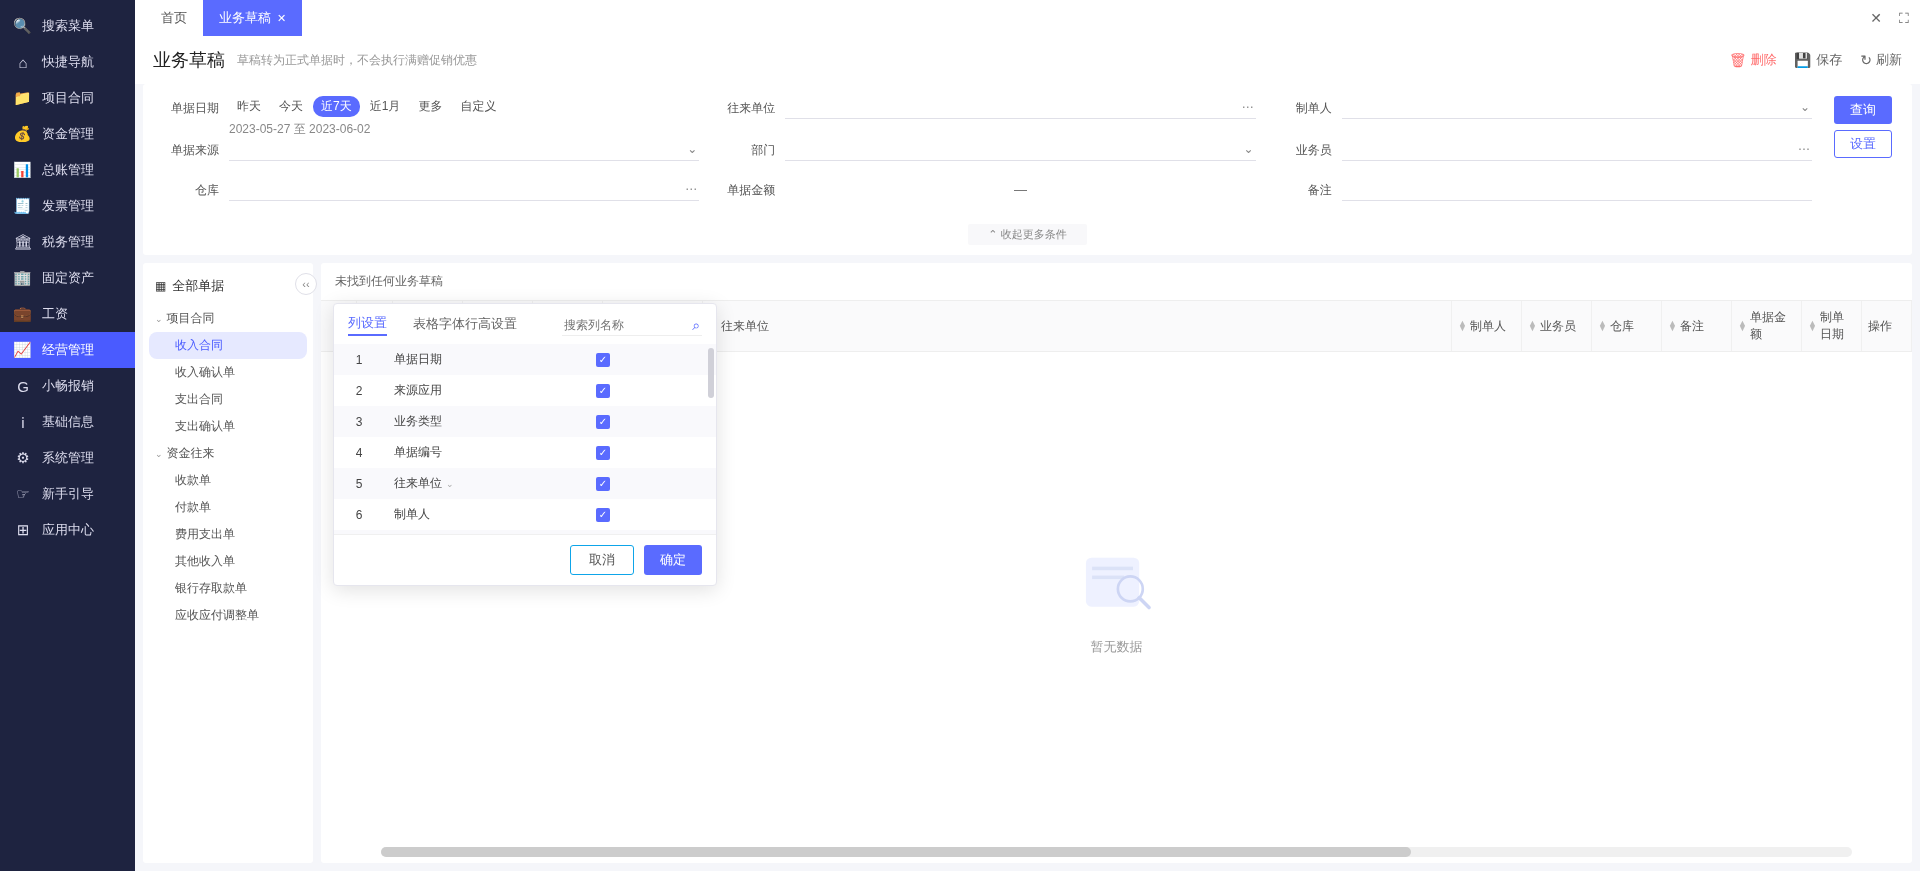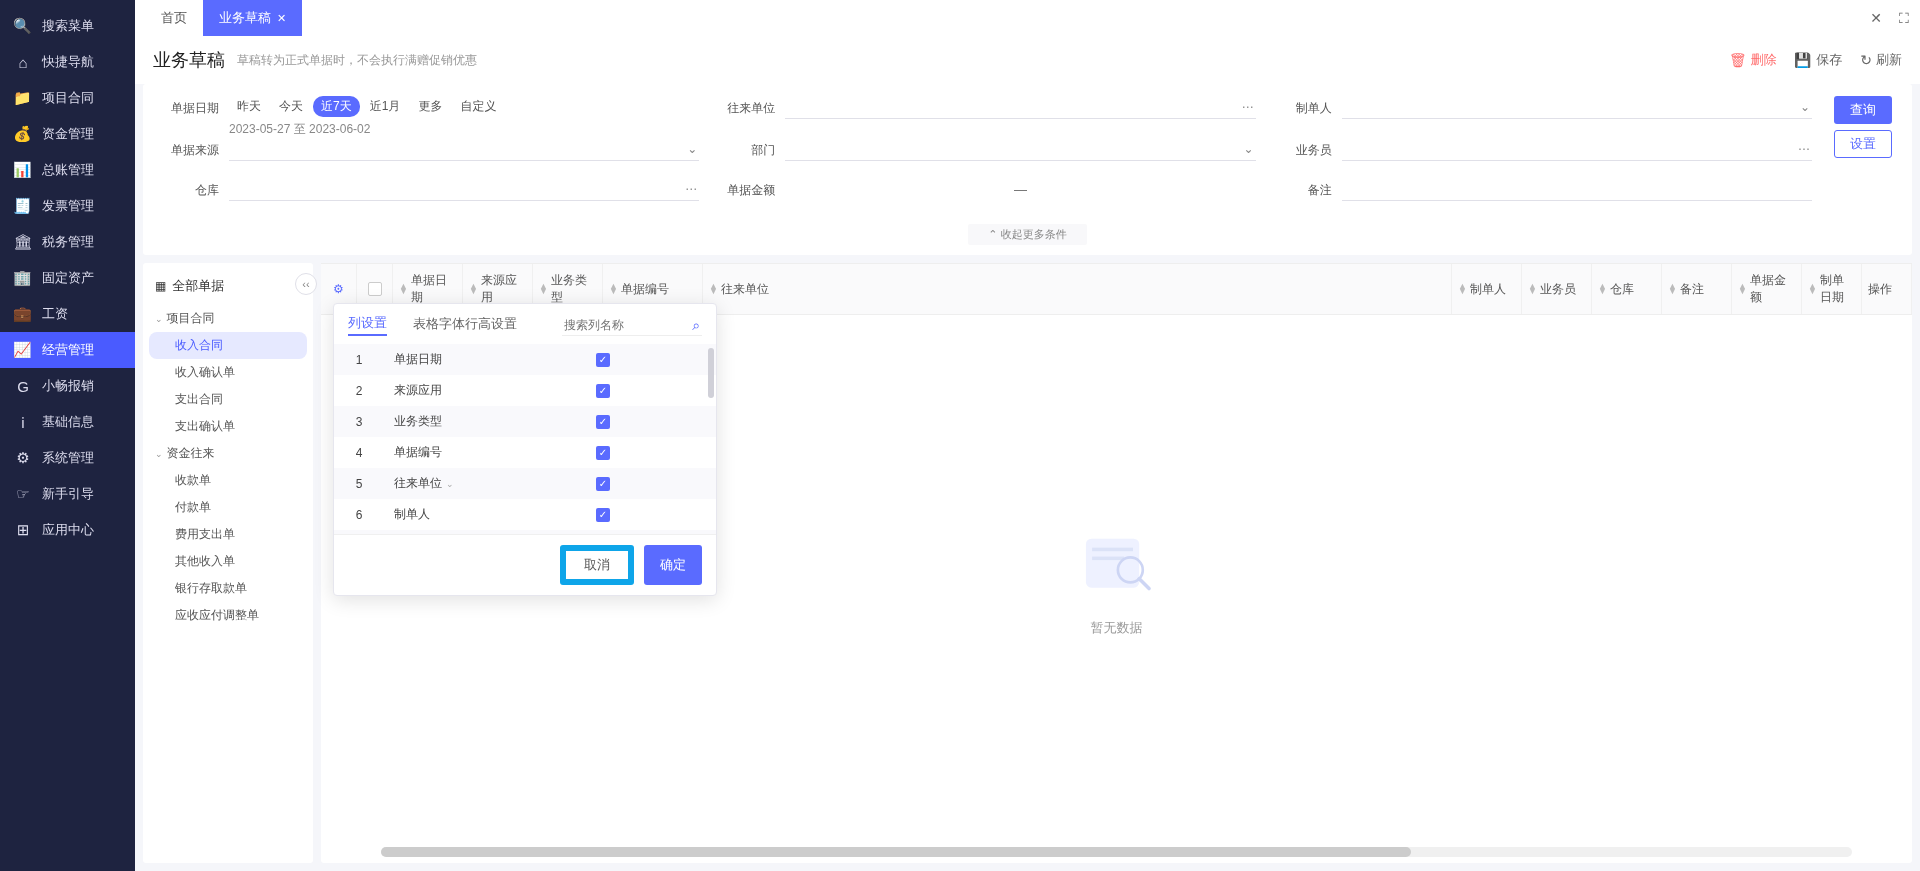--- a/index.html
+++ b/index.html
@@ -90,21 +90,21 @@
 .pop-c3 { width: 130px; }
 .pop-body { max-height: 190px; overflow-y: auto; position: relative; }
 .pop-row { display: flex; align-items: center; font-size: 12px; color: #444; }
 .pop-row:nth-child(even) { background: #f9f9fc; }
 .pop-cell { padding: 7px 10px; }
 .pop-row .pop-c2 { display: flex; align-items: center; gap: 4px; }
 .pop-chk { width: 14px; height: 14px; background: #5a6bff; border-radius: 2px; display: inline-flex; align-items: center; justify-content: center; color: #fff; font-size: 10px; }
 .pop-caret { font-size: 9px; color: #aaa; }
 .pop-scroll { position: absolute; right: 2px; top: 4px; width: 6px; height: 50px; background: #d0d0d8; border-radius: 3px; }
 .pop-foot { display: flex; justify-content: flex-end; gap: 10px; padding: 10px 14px; border-top: 1px solid #f0f0f0; }
-.btn-default { background: #fff; border: 6px solid #0ea5e9; color: #555; padding: 5px 18px; border-radius: 3px; cursor: pointer; font-size: 13px; }
+.btn-default { background: #fff; border: 1px solid #0ea5e9; color: #555; padding: 5px 18px; border-radius: 3px; cursor: pointer; font-size: 13px; }
 </style>
 </head>
 <body>
 
 <div class="app">
   <div class="sidebar" id="sidebar">
       <div class="side-item">
         <span class="side-icon">🔍</span>
         <span>搜索菜单</span>
       </div>
@@ -288,20 +288,21 @@
             <div class="tree-item">收款单</div>
             <div class="tree-item">付款单</div>
             <div class="tree-item">费用支出单</div>
             <div class="tree-item">其他收入单</div>
             <div class="tree-item">银行存取款单</div>
             <div class="tree-item">应收应付调整单</div>
           </div>
       </div>
 
       <div class="table-area">
+        <div class="table-msg">未找到任何业务草稿</div>
         <div class="table-head" id="thead">
             <div class="th th-gear">⚙</div>
             <div class="th th-check">
               <div class="chk"></div>
             </div>
             <div class="th" style="width: 70px;">
               <span class="th-sort">
                 <span>▲</span>
                 <span>▼</span>
               </span>

